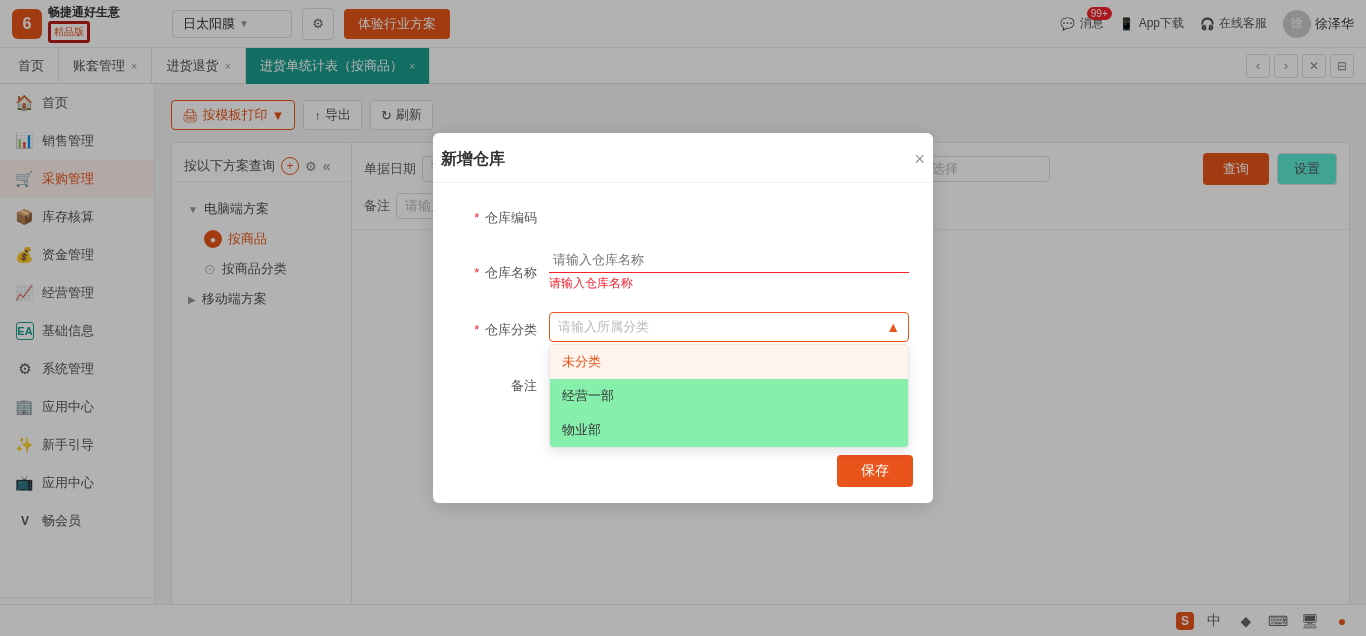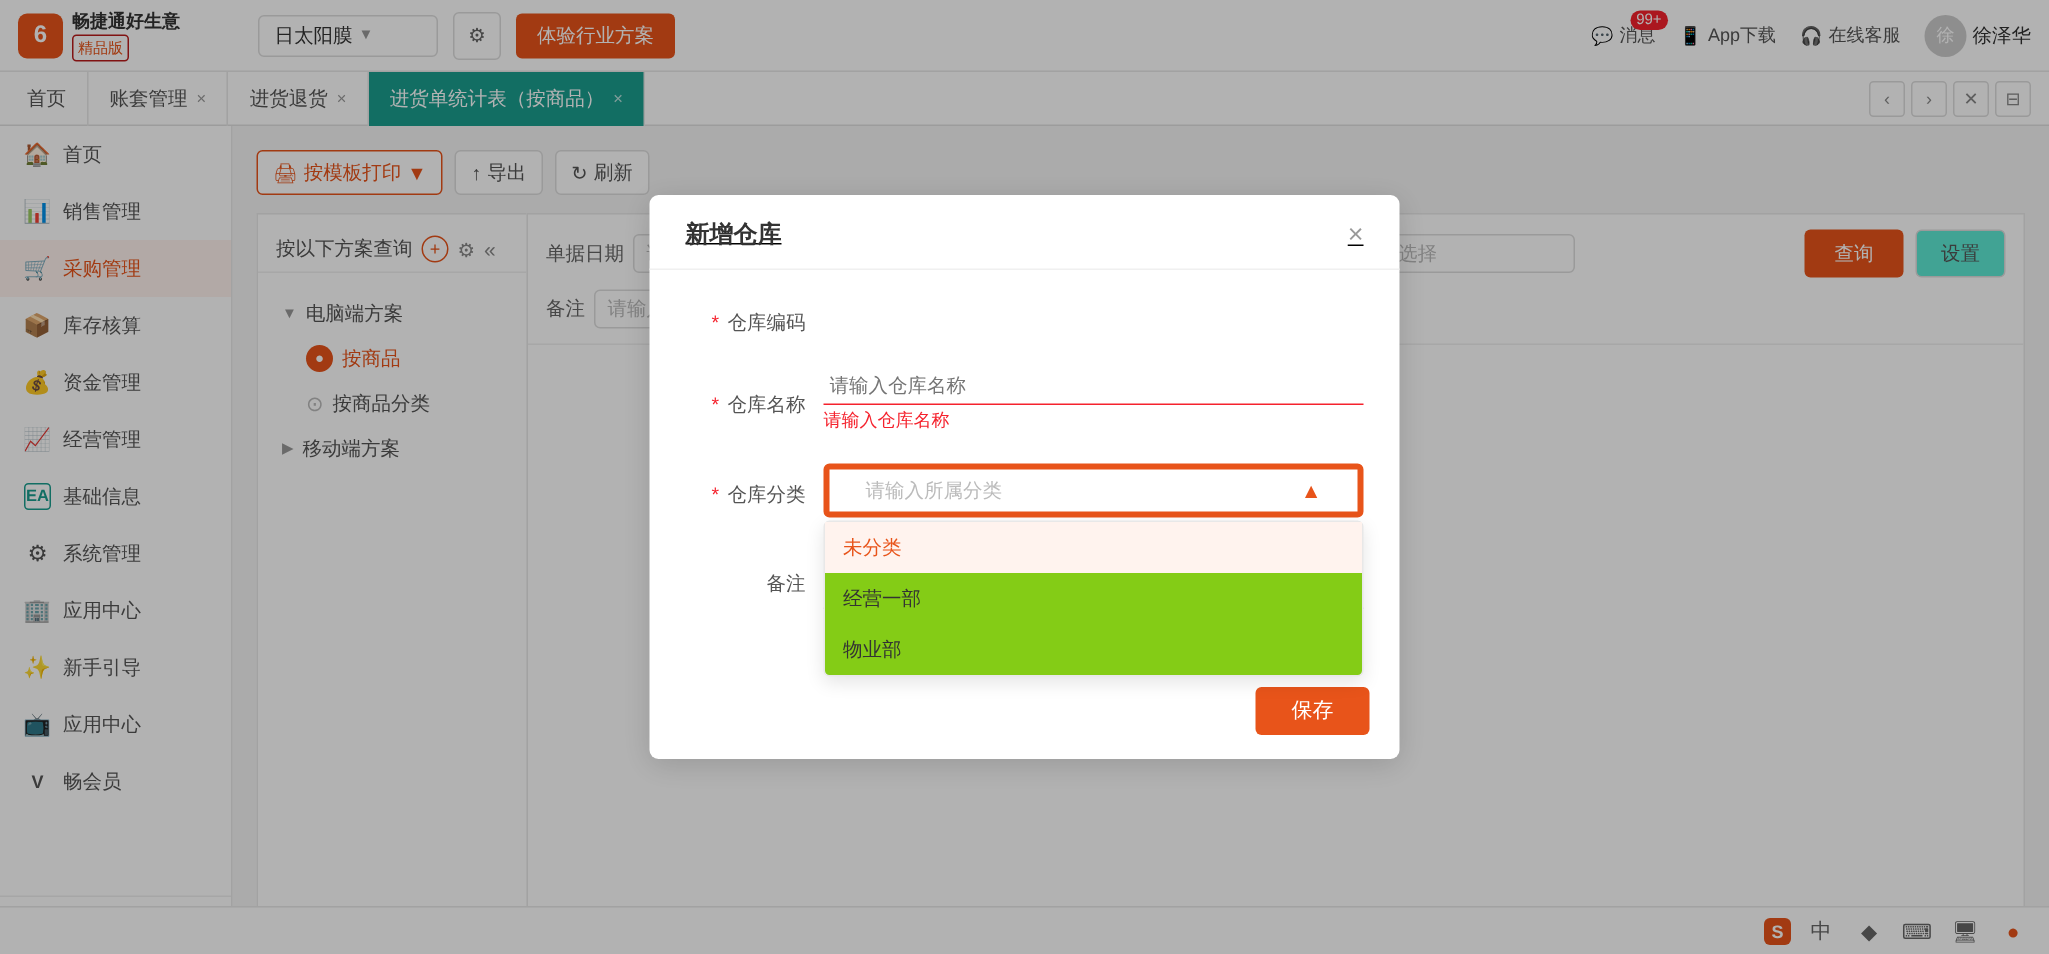--- a/index.html
+++ b/index.html
@@ -53,55 +53,55 @@
     .scheme-tree { padding: 8px 0; }
     .tree-node { padding: 6px 16px; display: flex; align-items: center; gap: 6px; cursor: pointer; color: #555; font-size: 13px; }
     .tree-node .arrow { font-size: 10px; color: #999; }
     .tree-child { padding: 6px 32px; display: flex; align-items: center; gap: 6px; cursor: pointer; font-size: 13px; color: #555; }
     .tree-child.active { color: #e8541a; }
     .orange-circle { width: 18px; height: 18px; background: #e8541a; border-radius: 50%; display: flex; align-items: center; justify-content: center; color: #fff; font-size: 10px; }
 
     
     .modal-overlay { position: fixed; top: 0; left: 0; width: 1366px; height: 636px; background: rgba(0,0,0,0.3); z-index: 100; display: flex; align-items: center; justify-content: center; }
     .modal { background: #fff; border-radius: 6px; width: 500px; padding: 0; box-shadow: 0 4px 20px rgba(0,0,0,0.15); position: relative; }
-    .modal-header { display: flex; align-items: center; justify-content: space-between; padding: 16px 24px 12px; border-bottom: 1px solid #f0f0f0; text-decoration: underline; }
+    .modal-header { display: flex; align-items: center; justify-content: space-between; padding: 16px 8px 12px; border-bottom: 1px solid #f0f0f0; }
     .modal-title { font-size: 16px; font-weight: bold; color: #333; }
     .modal-close { cursor: pointer; color: #999; font-size: 18px; }
     .modal-body { padding: 20px 24px; }
     .form-row { display: flex; align-items: center; gap: 12px; margin-bottom: 20px; }
     .form-label { width: 80px; text-align: right; color: #555; font-size: 13px; padding-top: 6px; flex-shrink: 0; }
     .required-star { color: #f5222d; margin-right: 2px; }
     .form-input { flex: 1; border: none; border-bottom: 1px solid #ddd; padding: 5px 4px; font-size: 13px; color: #333; outline: none; }
     .form-input.error { border-bottom: 1px solid #f5222d; }
     .error-msg { color: #f5222d; font-size: 12px; margin-top: 2px; }
     .form-field-wrap { flex: 1; display: flex; flex-direction: column; }
-    .select-with-arrow { flex: 1; border: 4px solid #c2410c; border-radius: 4px; padding: 5px 24px; font-size: 13px; display: flex; align-items: center; justify-content: space-between; cursor: pointer; position: relative; }
+    .select-with-arrow { flex: 1; border: 1px solid #c2410c; border-radius: 4px; padding: 5px 8px; font-size: 13px; display: flex; align-items: center; justify-content: space-between; cursor: pointer; position: relative; }
     .select-with-arrow.open { border-color: #e8541a; }
     .select-arrow { color: #e8541a; font-size: 14px; }
-    .dropdown-list { position: absolute; top: 100%; left: 0; right: 0; background: #84cc16; border: 1px solid #e8e8e8; border-radius: 4px; box-shadow: 0 4px 12px rgba(0,0,0,0.1); z-index: 200; margin-top: 2px; }
+    .dropdown-list { position: absolute; top: 100%; left: 0; right: 0; background: #86efac; border: 1px solid #e8e8e8; border-radius: 4px; box-shadow: 0 4px 12px rgba(0,0,0,0.1); z-index: 200; margin-top: 2px; }
     .dropdown-item { padding: 8px 12px; cursor: pointer; font-size: 13px; color: #333; }
     .dropdown-item.selected { background: #fff3ee; color: #e8541a; }
     .textarea-input { flex: 1; border: none; border-bottom: 1px solid #ddd; padding: 5px 4px; font-size: 13px; color: #333; resize: none; outline: none; min-height: 32px; }
     .modal-footer { display: flex; justify-content: flex-end; padding: 12px 20px 16px; gap: 10px; }
     .save-btn { background: #e8541a; color: #fff; border: none; border-radius: 4px; padding: 7px 24px; cursor: pointer; font-size: 14px; }
 
     
     .bottom-bar { position: fixed; bottom: 0; left: 0; width: 1366px; height: 32px; background: #fff; border-top: 1px solid #e8e8e8; display: flex; align-items: center; justify-content: flex-end; padding: 0 12px; gap: 8px; z-index: 5; }
     .bottom-icon { width: 24px; height: 24px; display: flex; align-items: center; justify-content: center; cursor: pointer; color: #666; font-size: 14px; }
     .s-logo { background: #e8541a; color: #fff; border-radius: 4px; padding: 2px 5px; font-size: 12px; font-weight: bold; }
   </style>
 </head>
 <body>
 
 <div class="topbar">
   <div class="logo-area">
     <div class="logo-icon">6</div>
     <div>
       <div style="font-size:12px;font-weight:bold;color:#333;">畅捷通好生意</div>
-      <div style="font-size:10px;color:#e8541a;border:1px solid #b91c1c;border-radius:3px;padding:1px 3px;display:inline-block;">精品版</div>
+      <div style="font-size:10px;color:#e8541a;border:3px solid #b91c1c;border-radius:3px;padding:1px 3px;display:inline-block;">精品版</div>
     </div>
   </div>
   <div class="store-selector">
     <span>日太阳膜</span>
     <span class="arrow">▼</span>
   </div>
   <div class="gear-btn">
     <span>⚙</span>
   </div>
   <button class="trial-btn">体验行业方案</button>

